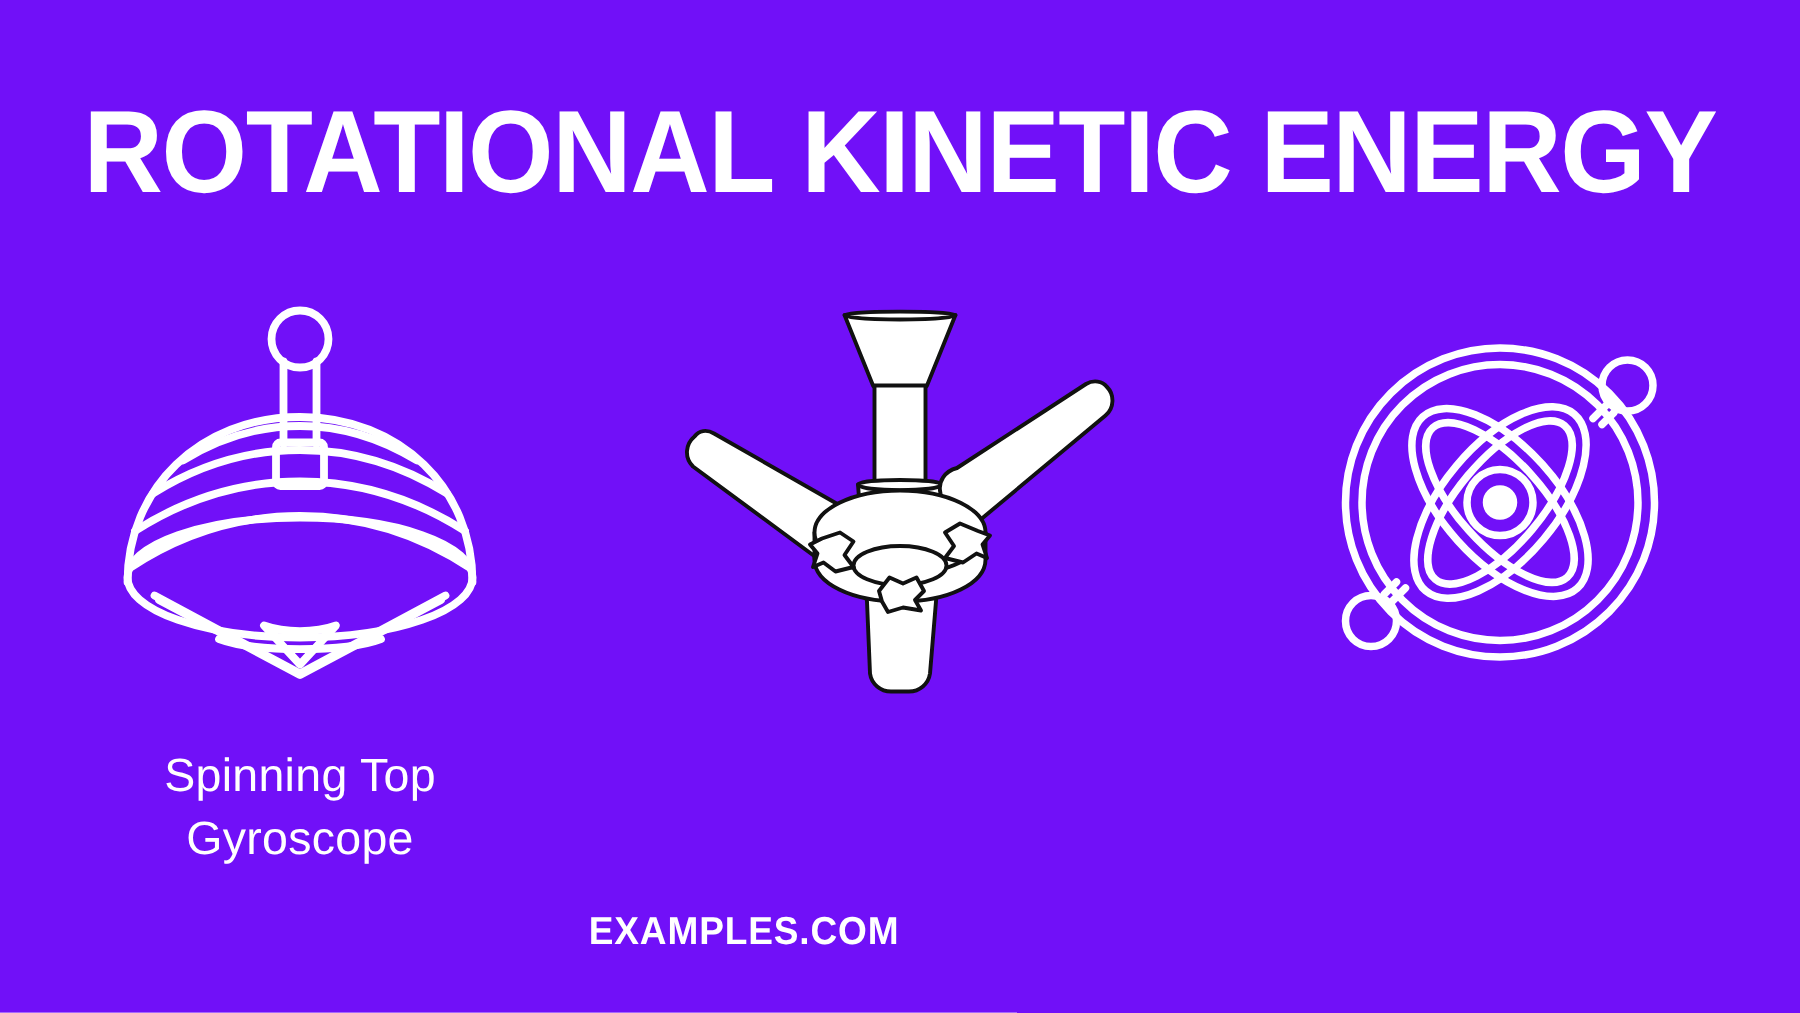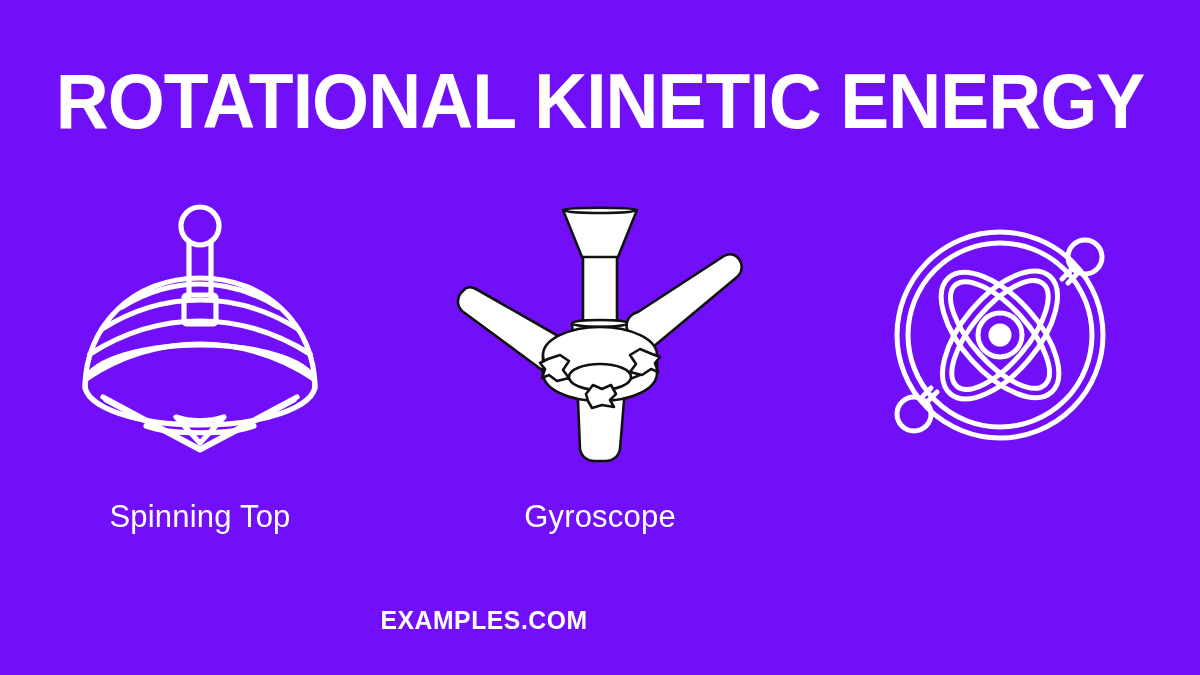--- a/index.html
+++ b/index.html
@@ -57,40 +57,40 @@
     display:block;
   }
   .art svg { display:block; width:100%; height:100%; }
 
   
   #labels {
     position:absolute;
     left:0; top:496px;
     width:1200px;
     display:flex;
-    flex-direction:row;
+    flex-direction:column;
   }
   .label-cell {
     width:400px;
     text-align:center;
   }
   .caption {
     color:#ffffff;
     font-family:"Liberation Sans", sans-serif;
     font-weight:normal;
     font-size:31px;
     line-height:42px;
     letter-spacing:0.2px;
     white-space:nowrap;
   }
 
   
   #footer {
     position:absolute;
-    left:0; top:604px;
+    left:12px; top:604px;
     width:968px;
     text-align:center;
   }
   #brand {
     color:#ffffff;
     font-family:"Liberation Sans", sans-serif;
     font-weight:bold;
     font-size:26px;
     line-height:32px;
     letter-spacing:0.6px;

